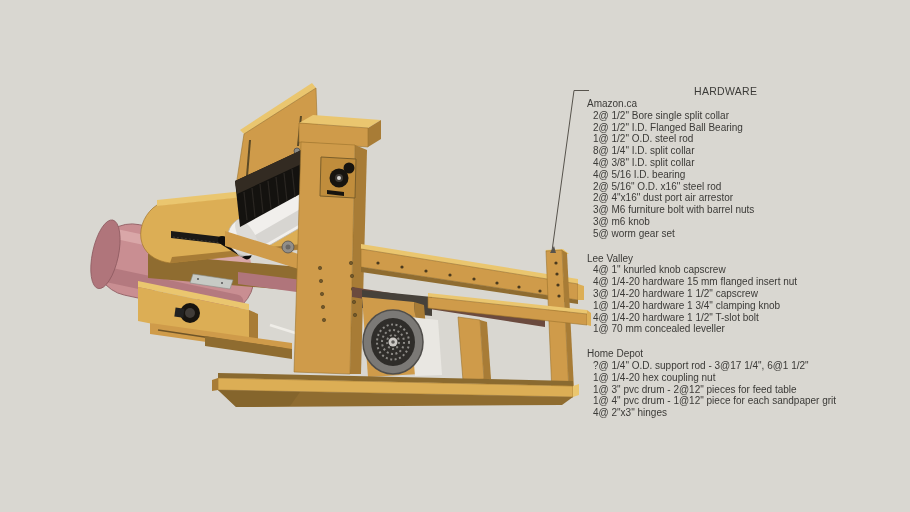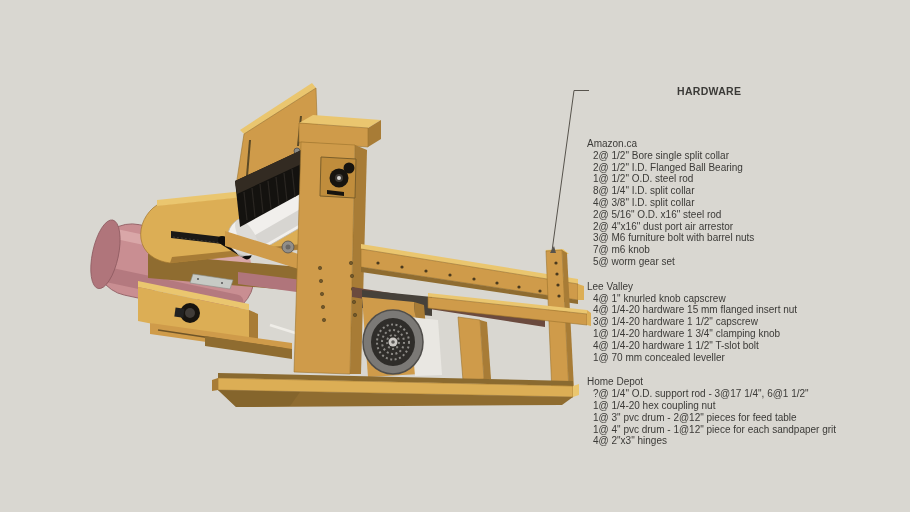--- a/index.html
+++ b/index.html
@@ -4,28 +4,27 @@
 <style>
   html,body{margin:0;padding:0;}
   body{
     width:910px;height:512px;position:relative;overflow:hidden;
     background:var(--bg,#d9d7d1);
     font-family:"Liberation Sans", sans-serif;
   }
   #viewport{position:absolute;left:0;top:0;width:910px;height:512px;}
   svg{position:absolute;left:0;top:0;}
   .hw-title{
-    position:absolute;left:677px;top:85px;
+    position:absolute;left:694px;top:85px;
     font-size:10.5px;color:var(--ink,#3b3a37);letter-spacing:.3px;
     white-space:nowrap;
-    font-weight:bold;
   }
   #hw-block{
     position:absolute;left:587px;top:98px;
-    font-size:10px;line-height:11.8px;color:var(--ink,#3b3a37);margin-top:40px;
+    font-size:10px;line-height:11.8px;color:var(--ink,#3b3a37);
   }
   .section + .section{margin-top:13px;}
   .vendor{white-space:nowrap;}
   .item{padding-left:6px;white-space:nowrap;}
 </style>
 </head>
 <body>
 
 <div id="viewport">
 <svg width="910" height="512" viewBox="0 0 910 512">
@@ -227,24 +226,25 @@
 
 <div class="hw-title">HARDWARE</div>
 <div id="hw-block">
     <div class="section">
       <div class="vendor">Amazon.ca</div>
       <div class="item">2@ 1/2" Bore single split collar</div>
       <div class="item">2@ 1/2" I.D. Flanged Ball Bearing</div>
       <div class="item">1@ 1/2" O.D. steel rod</div>
       <div class="item">8@ 1/4" I.D. split collar</div>
       <div class="item">4@ 3/8" I.D. split collar</div>
+      <div class="item">4@ 5/16 I.D. bearing</div>
       <div class="item">2@ 5/16" O.D. x16" steel rod</div>
       <div class="item">2@ 4"x16" dust port air arrestor</div>
       <div class="item">3@ M6 furniture bolt with barrel nuts</div>
-      <div class="item">7@ m6 knob</div>
+      <div class="item">3@ m6 knob</div>
       <div class="item">5@ worm gear set</div>
     </div>
     <div class="section">
       <div class="vendor">Lee Valley</div>
       <div class="item">4@ 1" knurled knob capscrew</div>
       <div class="item">4@ 1/4-20 hardware 15 mm flanged insert nut</div>
       <div class="item">3@ 1/4-20 hardware 1 1/2" capscrew</div>
       <div class="item">1@ 1/4-20 hardware 1 3/4" clamping knob</div>
       <div class="item">4@ 1/4-20 hardware 1 1/2" T-slot bolt</div>
       <div class="item">1@ 70 mm concealed leveller</div>

